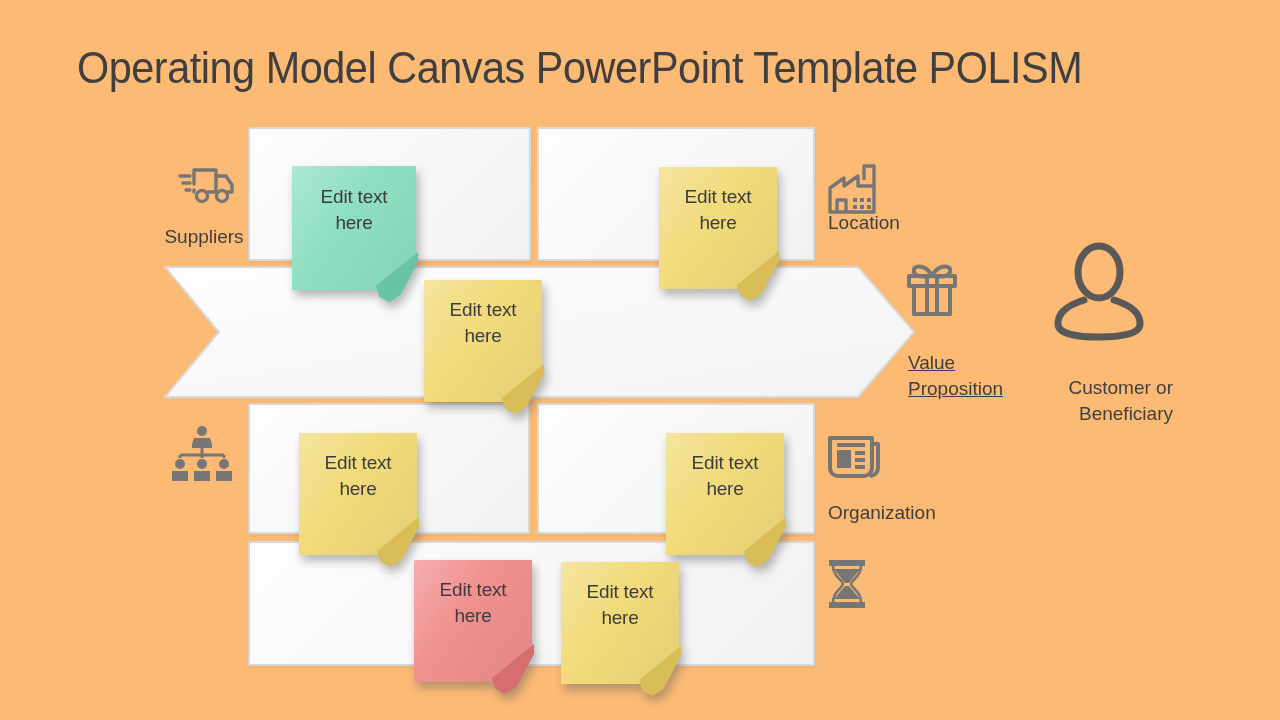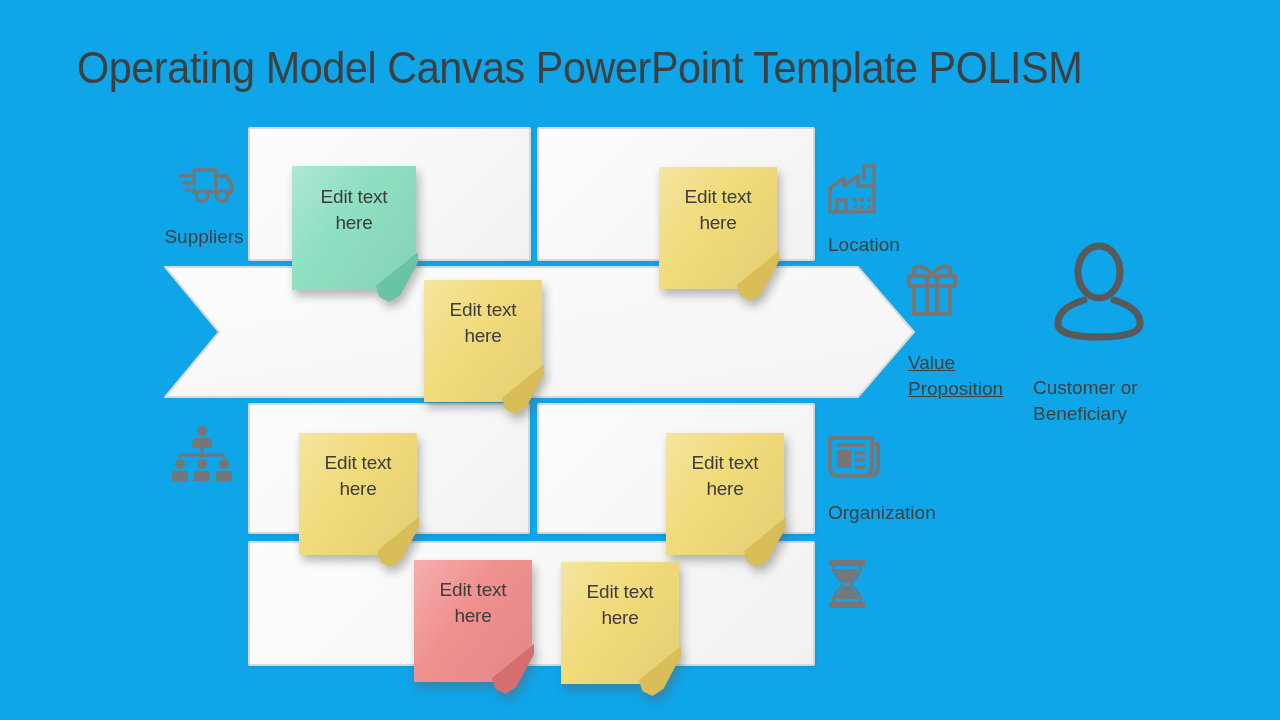--- a/index.html
+++ b/index.html
@@ -1,18 +1,18 @@
 <!DOCTYPE html>
 <html><head>
 <meta charset="utf-8">
 <style>
   * { margin:0; padding:0; box-sizing:border-box; }
   html,body { width:1280px; height:720px; background:#ffffff; overflow:hidden;
               font-family:"Liberation Sans", sans-serif; }
-  .slide { position:relative; width:1280px; height:720px; background:#0ea5e9; }
+  .slide { position:relative; width:1280px; height:720px; background:#fdba74; }
 
   
   .title { position:absolute; left:77px; top:42px; font-size:45px; color:#3f3f3f;
            white-space:nowrap; transform:scaleX(0.92); transform-origin:left center;
            letter-spacing:-0.5px; font-weight:500; }
 
   
   .cell { position:absolute; border:2px solid #d8d8d8; border-radius:2px;
           background:linear-gradient(135deg,#fdfdfd 0%,#f7f7f7 55%,#f1f1f1 100%);
           box-shadow:1px 2px 3px rgba(0,0,0,0.05); }
@@ -22,23 +22,23 @@
   .cell-mr { left:537px; top:403px; width:278px; height:131px; }
   .cell-b  { left:248px; top:541px; width:567px; height:125px; }
 
   .arrow-wrap { position:absolute; left:164px; top:266px; width:752px; height:132px; }
 
   
   .icon { position:absolute; color:#767676; }
   .side-label { position:absolute; font-size:19px; color:#3f3f3f; line-height:26px; }
   .lbl-suppliers   { left:129px; top:224px; width:150px; text-align:center; }
   .lbl-organization{ left:102px; top:500px; width:150px; text-align:center; }
-  .lbl-location    { left:828px; top:232px; width:150px; }
+  .lbl-location    { left:828px; top:210px; width:150px; }
   .lbl-valueprop   { left:908px; top:350px; width:120px;text-decoration:underline; }
-  .lbl-customer    { left:1033px; top:375px; width:140px; text-align:left; }
+  .lbl-customer    { left:1033px; top:375px; width:140px; text-align:right; }
   .lbl-information { left:828px; top:500px; width:160px; }
   .lbl-management  { left:828px; top:612px; width:140px; }
 
   
   .note { position:absolute; width:118px; height:122px;
           filter:drop-shadow(3px 6px 5px rgba(95,95,95,0.45)); }
   .note .paper { position:absolute; inset:0; background-color:var(--c);
           background-image:linear-gradient(125deg, rgba(255,255,255,0.28), rgba(255,255,255,0) 42%, rgba(0,0,0,0.05) 92%);
           clip-path:polygon(0 0,100% 0,100% calc(100% - 36px),calc(100% - 38px) 100%,0 100%); }
   .note .flap { position:absolute; right:-2px; bottom:-12px; width:42px; height:50px;

